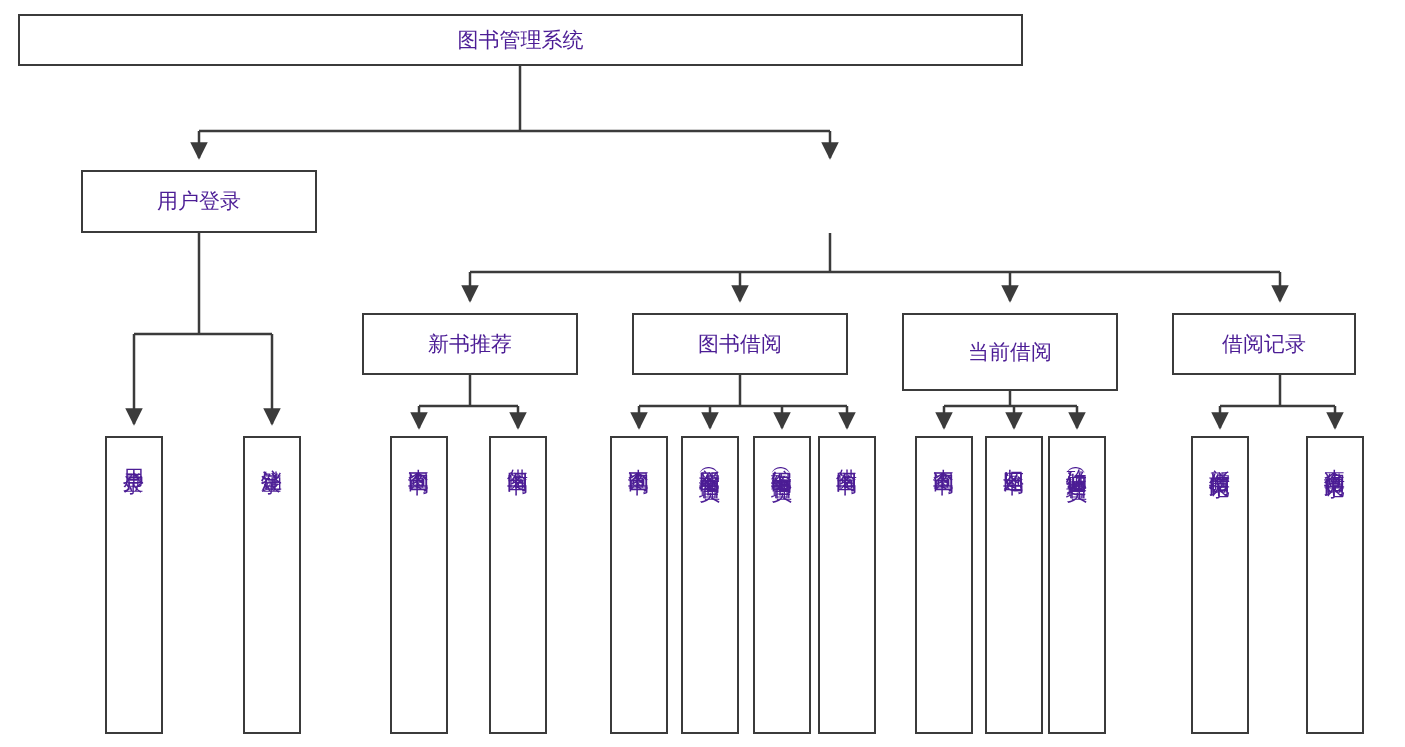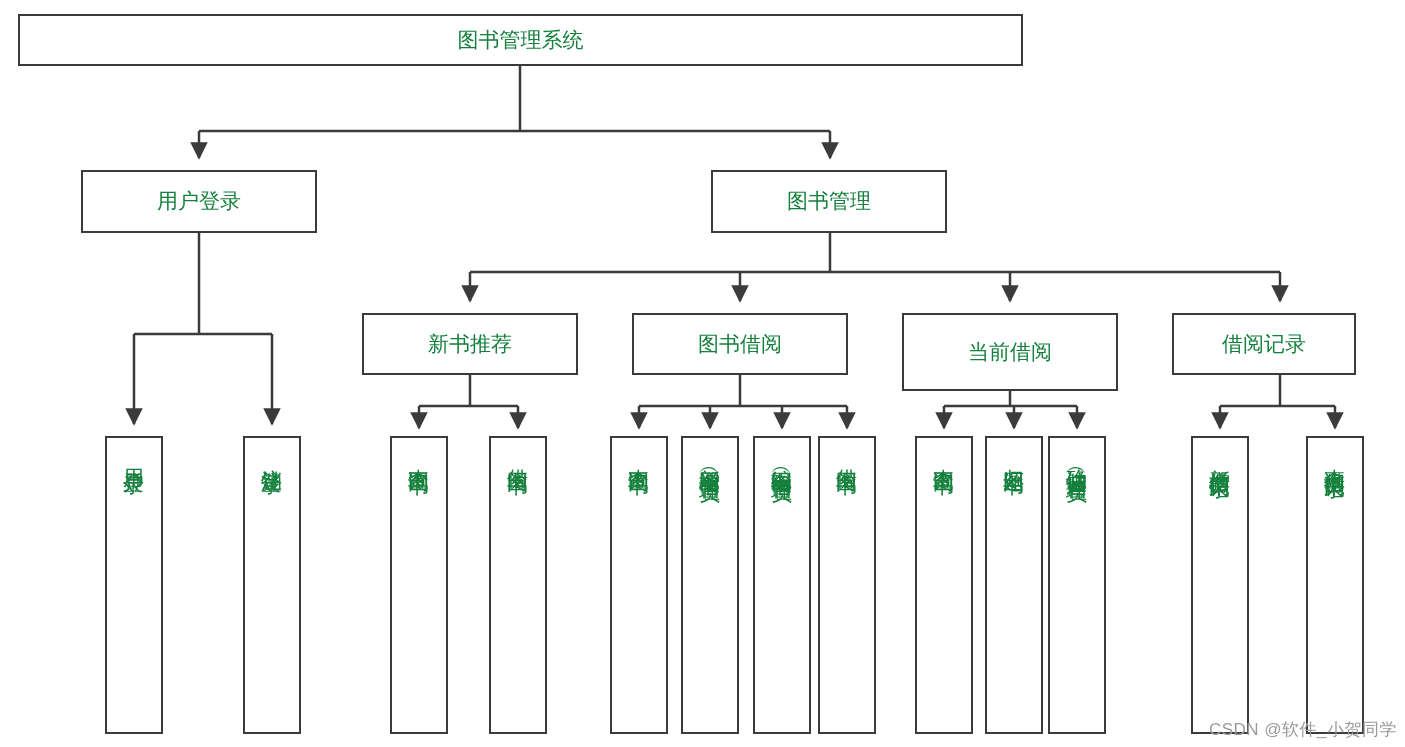--- a/index.html
+++ b/index.html
@@ -25,21 +25,21 @@
     height: 747px;
   }
   .node {
     position: absolute;
     box-sizing: border-box;
     border: 2px solid #3b3b3b;
     background: #ffffff;
     display: flex;
     align-items: center;
     justify-content: center;
-    color: #15803d;
+    color: #4c1d95;
   }
   .node .label {
     text-align: center;
     line-height: 1.15;
     white-space: nowrap;
   }
   .node.horizontal .label {
     font-size: 21px;
   }
   .node.root .label {
@@ -124,23 +124,20 @@
     </g>
   </svg>
 
   <div class="node root horizontal" style="left:18px; top:14px; width:1005px; height:52px;">
     <span class="label">图书管理系统</span>
   </div>
 
   <div class="node horizontal" style="left:81px; top:170px; width:236px; height:63px;">
     <span class="label">用户登录</span>
   </div>
-  <div class="node horizontal" style="left:711px; top:170px; width:236px; height:63px;">
-    <span class="label">图书管理</span>
-  </div>
 
   <div class="node horizontal" style="left:632px; top:313px; width:216px; height:62px;">
     <span class="label">图书借阅</span>
   </div>
   <div class="node horizontal" style="left:362px; top:313px; width:216px; height:62px;">
     <span class="label">新书推荐</span>
   </div>
   <div class="node horizontal" style="left:902px; top:313px; width:216px; height:78px;">
     <span class="label">当前借阅</span>
   </div>
@@ -185,14 +182,13 @@
     <span class="label">确认归还（管理员）</span>
   </div>
 
   <div class="node vertical" style="left:1191px; top:436px; width:58px; height:298px;">
     <span class="label">新增借阅记录</span>
   </div>
   <div class="node vertical" style="left:1306px; top:436px; width:58px; height:298px;">
     <span class="label">查询借阅记录</span>
   </div>
 
-  <div id="watermark">CSDN @软件_小贺同学</div>
 </div>
 
 </body></html>

